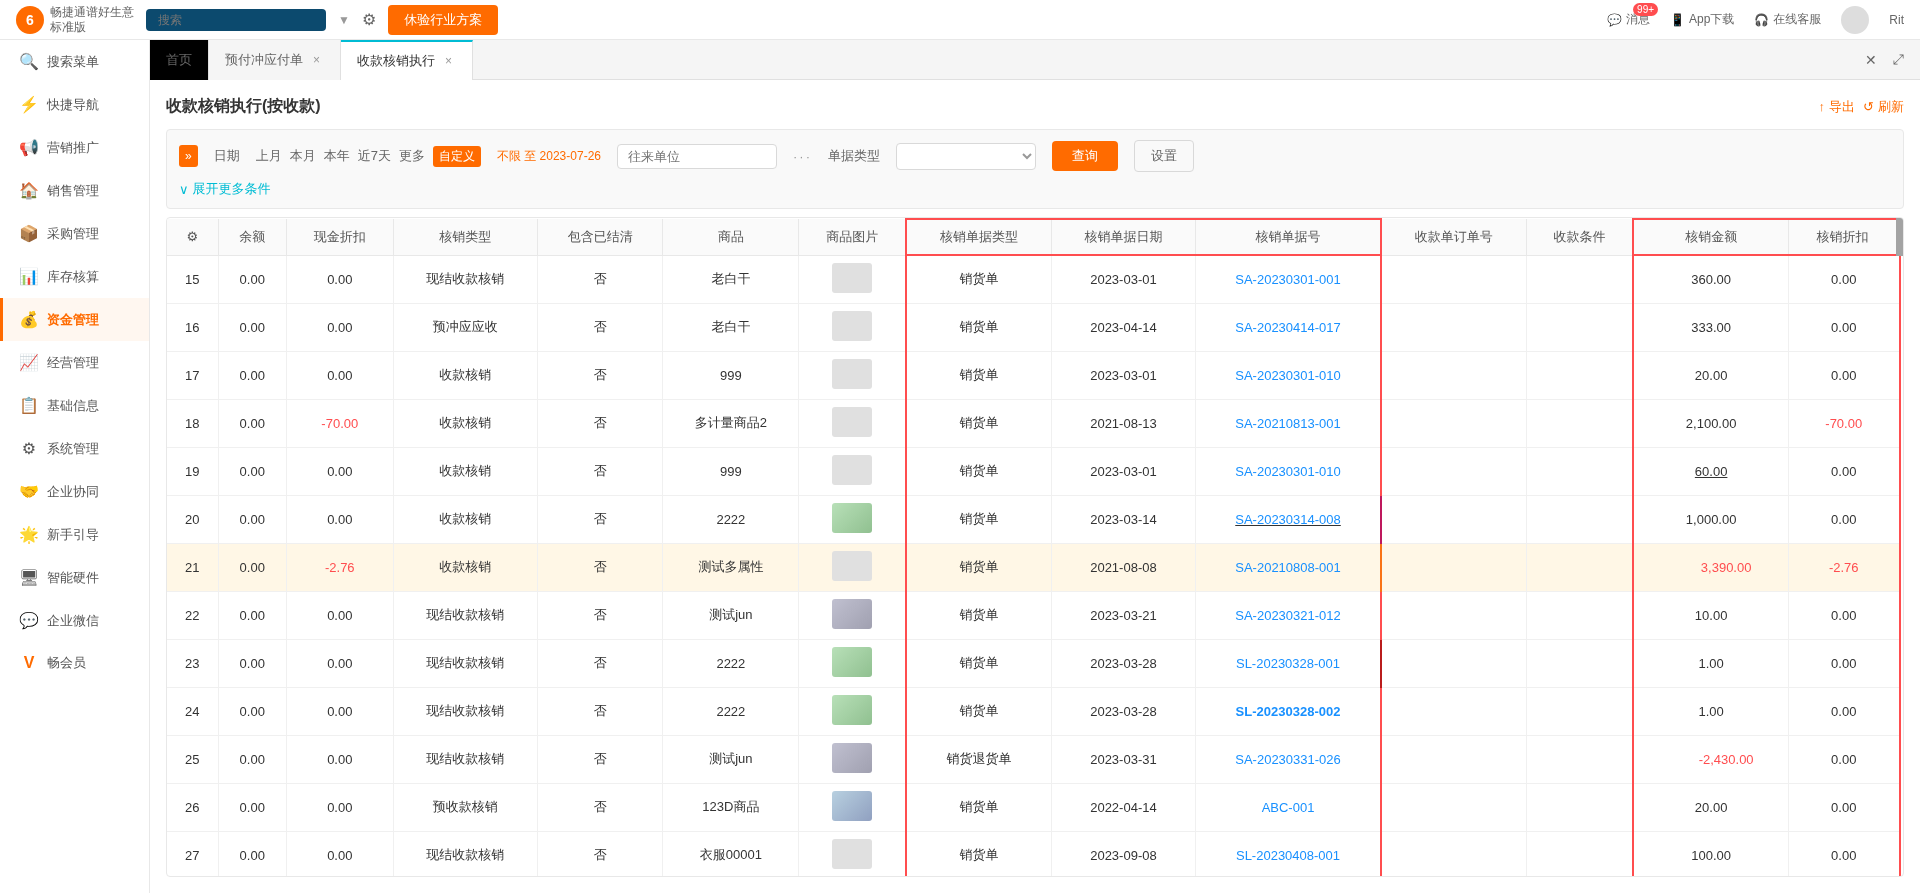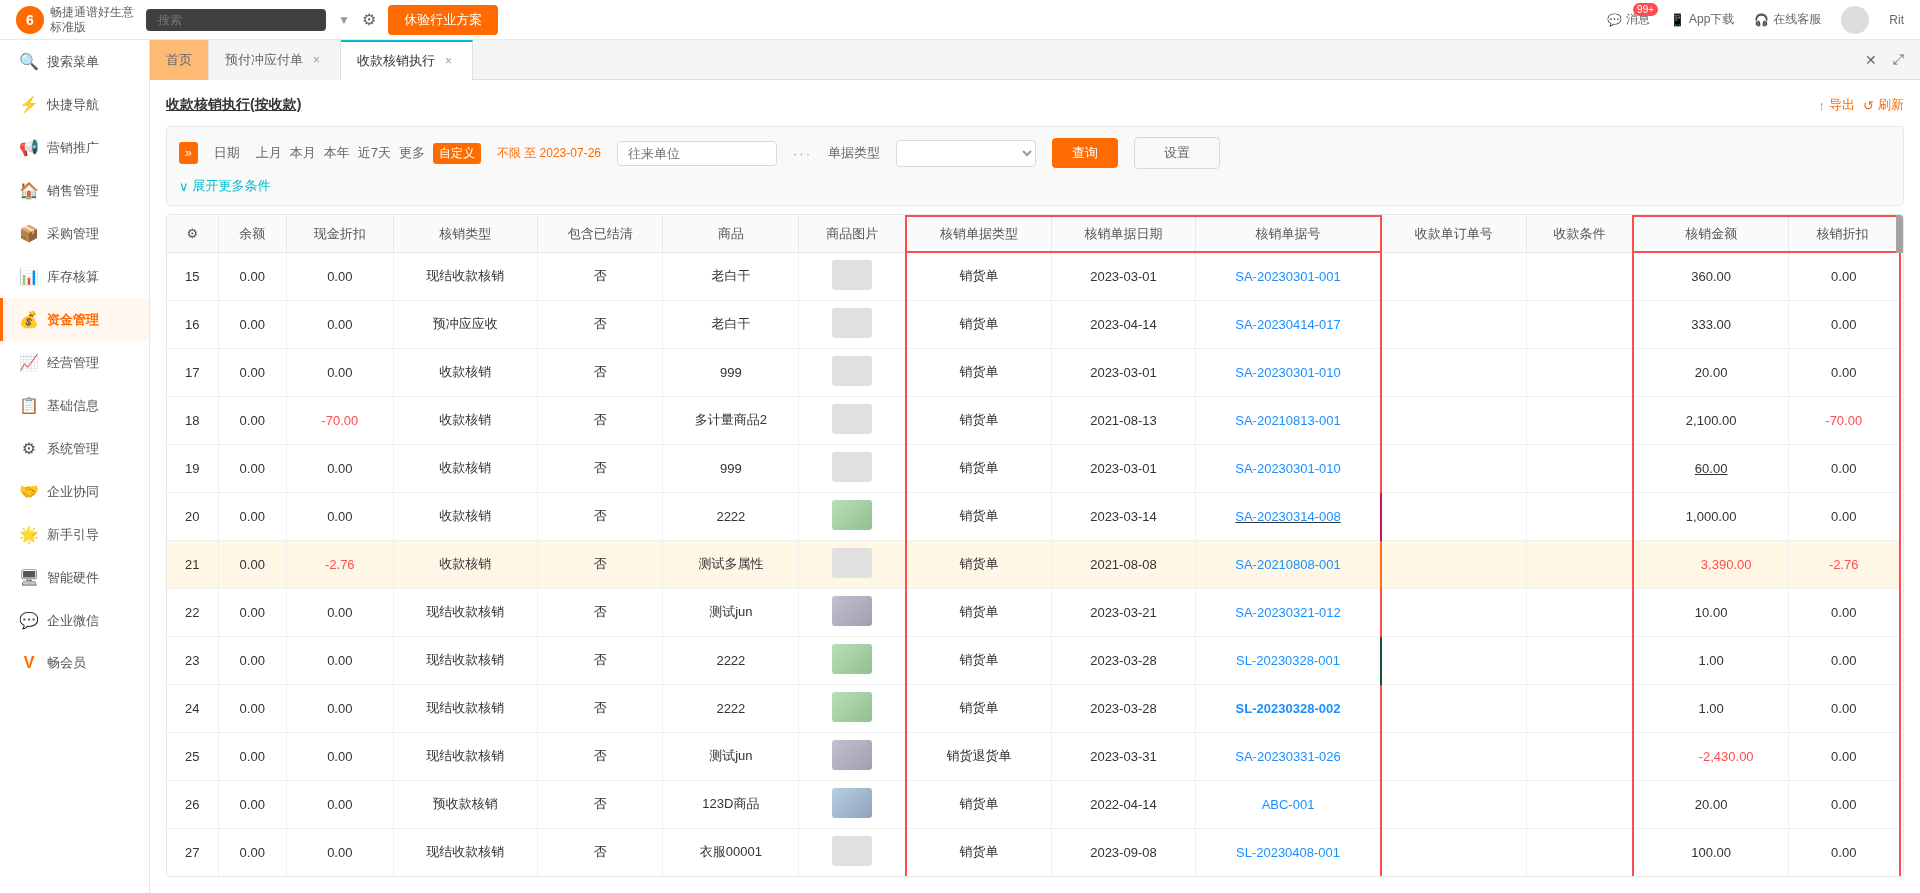--- a/index.html
+++ b/index.html
@@ -4,21 +4,21 @@
   <style>
     * { box-sizing: border-box; margin: 0; padding: 0; }
     body { font-family: 'Microsoft YaHei', Arial, sans-serif; font-size: 13px; background: #f5f5f5; color: #333; overflow: hidden; height: 893px; }
     
     
     .top-bar { height: 40px; background: #fff; display: flex; align-items: center; padding: 0 16px; border-bottom: 1px solid #e8e8e8; justify-content: space-between; }
     .top-bar-left { display: flex; align-items: center; gap: 12px; }
     .top-bar-logo { display: flex; align-items: center; gap: 6px; }
     .logo-icon { width: 28px; height: 28px; background: #ff6b00; border-radius: 50%; display: flex; align-items: center; justify-content: center; color: white; font-size: 14px; font-weight: bold; }
     .logo-text { font-size: 12px; color: #666; line-height: 1.2; }
-    .top-bar-input { background: #404040; border: none; border-radius: 4px; padding: 4px 12px; font-size: 12px; color: #999; width: 180px; }
+    .top-bar-input { background: #0c4a6e; border: none; border-radius: 4px; padding: 4px 12px; font-size: 12px; color: #999; width: 180px; }
     .gear-btn { background: none; border: none; cursor: pointer; color: #666; font-size: 16px; }
     .solution-btn { background: #ff6b00; color: white; border: none; border-radius: 4px; padding: 6px 16px; font-size: 13px; cursor: pointer; }
     .top-bar-right { display: flex; align-items: center; gap: 20px; font-size: 12px; color: #666; }
     .msg-badge { position: relative; }
     .badge { background: #ff4d4f; color: white; font-size: 10px; border-radius: 8px; padding: 1px 4px; position: absolute; top: -8px; right: -8px; }
     .top-right-item { display: flex; align-items: center; gap: 4px; cursor: pointer; }
     .user-avatar { width: 28px; height: 28px; background: #ddd; border-radius: 50%; }
 
     
     .main-layout { display: flex; height: calc(893px - 40px); }
@@ -28,46 +28,46 @@
     .sidebar-item { display: flex; align-items: center; gap: 8px; padding: 12px 16px; cursor: pointer; color: #555; font-size: 13px; border-left: 3px solid transparent; }
     .sidebar-item.active { background: #fff7f0; color: #ff6b00; border-left: 3px solid #ff6b00; font-weight: bold; }
     .sidebar-icon { font-size: 16px; width: 20px; text-align: center; }
 
     
     .content-area { flex: 1; display: flex; flex-direction: column; overflow: hidden; }
     
     
     .tabs { display: flex; align-items: center; background: #f5f5f5; border-bottom: 1px solid #e0e0e0; padding: 0; height: 40px; }
     .tab { display: flex; align-items: center; padding: 0 16px; height: 40px; background: #f5f5f5; border-right: 1px solid #e0e0e0; cursor: pointer; font-size: 13px; color: #666; gap: 6px; }
-    .tab.home { background: #fdba74; }
+    .tab.home { background: #000000; }
     .tab.active { background: #fff; color: #333; border-top: 2px solid #00bcd4; }
     .tab-close { color: #999; font-size: 12px; cursor: pointer; padding: 2px 4px; }
     .tabs-actions { margin-left: auto; display: flex; align-items: center; gap: 8px; padding-right: 12px; }
     .tabs-action-btn { background: none; border: none; cursor: pointer; color: #666; font-size: 14px; padding: 4px; }
 
     
     .page-content { flex: 1; background: #fff; padding: 16px; overflow: hidden; display: flex; flex-direction: column; }
     .page-header { display: flex; align-items: center; justify-content: space-between; margin-bottom: 12px; }
-    .page-title { font-size: 14px; font-weight: bold; color: #333; text-decoration: underline; }
+    .page-title { font-size: 16px; font-weight: bold; color: #333; }
     .page-actions { display: flex; gap: 8px; }
     .action-btn { background: none; border: none; cursor: pointer; color: #ff6b00; font-size: 13px; display: flex; align-items: center; gap: 4px; }
 
     
     .filter-bar { background: #f9f9f9; border: 1px solid #e8e8e8; border-radius: 4px; padding: 10px 12px; margin-bottom: 8px; }
     .filter-row { display: flex; align-items: center; gap: 16px; flex-wrap: wrap; }
     .filter-label { color: #666; font-size: 13px; white-space: nowrap; }
     .filter-date-options { display: flex; align-items: center; gap: 8px; font-size: 13px; }
     .date-link { color: #666; cursor: pointer; }
     .date-custom { background: #ff6b00; color: white; border-radius: 3px; padding: 2px 6px; font-size: 12px; cursor: pointer; }
     .date-range { color: #ff6b00; font-size: 12px; }
     .filter-input { border: 1px solid #d9d9d9; border-radius: 4px; padding: 4px 10px; font-size: 13px; color: #999; width: 160px; }
     .filter-dots { color: #999; letter-spacing: 2px; }
     .filter-select { border: 1px solid #d9d9d9; border-radius: 4px; padding: 4px 10px; font-size: 13px; color: #999; min-width: 140px; background: white; }
     .query-btn { background: #ff6b00; color: white; border: none; border-radius: 4px; padding: 6px 20px; font-size: 13px; cursor: pointer; }
-    .settings-btn { background: none; border: 1px solid #d9d9d9; border-radius: 4px; padding: 6px 29px; font-size: 13px; cursor: pointer; color: #666; }
+    .settings-btn { background: none; border: 1px solid #d9d9d9; border-radius: 4px; padding: 6px 16px; font-size: 13px; cursor: pointer; color: #666; }
     .expand-btn { color: #00bcd4; font-size: 13px; cursor: pointer; display: flex; align-items: center; gap: 4px; background: none; border: none; }
     .filter-arrow { background: #ff6b00; color: white; border: none; border-radius: 3px; padding: 4px 6px; cursor: pointer; font-size: 12px; }
 
     
     .table-wrapper { flex: 1; overflow: auto; border: 1px solid #e8e8e8; border-radius: 4px; position: relative; }
     table { width: 100%; border-collapse: collapse; font-size: 13px; }
     thead th { background: #fafafa; border-bottom: 1px solid #e8e8e8; border-right: 1px solid #e8e8e8; padding: 8px 10px; text-align: center; font-weight: normal; color: #555; white-space: nowrap; position: sticky; top: 0; z-index: 2; }
     tbody td { border-bottom: 1px solid #f0f0f0; border-right: 1px solid #f0f0f0; padding: 7px 10px; text-align: center; color: #333; white-space: nowrap; }
     tbody tr.highlighted { background: #fff7e6; }
     .link-text { color: #1890ff; cursor: pointer; text-decoration: none; }
@@ -409,21 +409,21 @@
               <tr>
     <td>23</td>
     <td>0.00</td>
     <td class="">0.00</td>
     <td>现结收款核销</td>
     <td>否</td>
     <td>2222</td>
     <td><span class="col-img col-img-green"></span></td>
     <td style="border-left:2px solid #ff4d4f;">销货单</td>
     <td>2023-03-28</td>
-    <td style="border-right:2px solid #14532d;"><a class="link-text">SL-20230328-001</a></td>
+    <td style="border-right:2px solid #b91c1c;"><a class="link-text">SL-20230328-001</a></td>
     <td></td>
     <td></td>
     <td style="border-left:2px solid #ff4d4f;" class="">1.00</td>
     <td style="border-right:2px solid #ff4d4f;" class="">0.00</td>
   </tr>
               <tr>
     <td>24</td>
     <td>0.00</td>
     <td class="">0.00</td>
     <td>现结收款核销</td>

